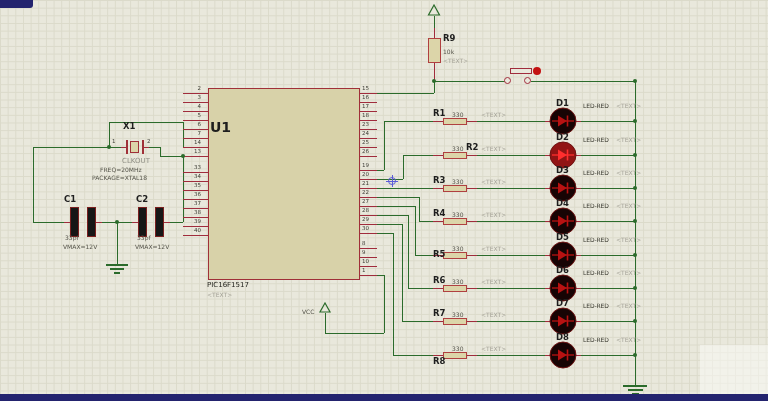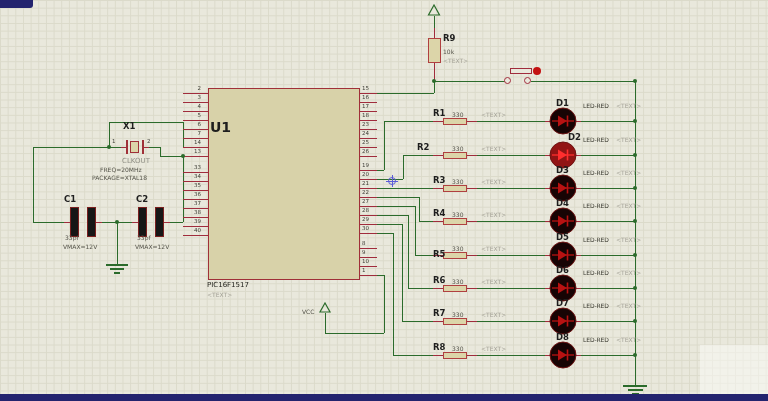--- a/index.html
+++ b/index.html
@@ -212,30 +212,30 @@
       <div class="w" style="left:403px;top:155px;width:1px;height:24px;background:#2b6b2b;"></div>
       <div class="w" style="left:403px;top:155px;width:30px;height:1px;background:#2b6b2b;"></div>
       <div class="w" style="left:433px;top:155px;width:10px;height:1px;background:#a02c3c;"></div>
       <div class="w" style="left:467px;top:155px;width:10px;height:1px;background:#a02c3c;"></div>
       <div class="w" style="left:477px;top:155px;width:68px;height:1px;background:#2b6b2b;"></div>
       <div class="w" style="left:545px;top:155px;width:5px;height:1px;background:#a02c3c;"></div>
       <div class="w" style="left:576px;top:155px;width:5px;height:1px;background:#a02c3c;"></div>
       <div class="w" style="left:581px;top:155px;width:54px;height:1px;background:#2b6b2b;"></div>
       <div style="position:absolute;left:633px;top:153px;width:4px;height:4px;border-radius:50%;background:#2b6b2b;"></div>
       <div class="res-h" style="left:443px;top:151.5px;"></div>
-      <div class="txt ref" style="left:417px;top:143px;">R2</div>
+      <div class="txt ref" style="left:455px;top:143px;padding-left:11px;">R2</div>
       <div class="txt val" style="left:452px;top:146px;">330</div>
       <div class="txt ph" style="left:481px;top:146px;">&lt;TEXT&gt;</div>
       <svg width="28" height="28" class="abs" style="left:549px;top:141px;">
         <circle cx="14" cy="14" r="13" fill="#911414" stroke="#6e1212" stroke-width="1"></circle>
         <line x1="3" y1="14" x2="25" y2="14" stroke="#ff2e2e" stroke-width="1.3"></line>
         <polygon points="9,8.5 9,19.5 18,14" fill="#ff2e2e"></polygon>
         <line x1="18.5" y1="8.5" x2="18.5" y2="19.5" stroke="#ff2e2e" stroke-width="1.6"></line>
       </svg>
-      <div class="txt ref" style="left:568px;top:133px;">D2</div>
+      <div class="txt ref" style="left:556px;top:133px;">D2</div>
       <div class="txt pin-label" style="left: 583px; top: 137px; font-size: 6px;">LED-RED</div>
       <div class="txt ph" style="left:616px;top:137px;">&lt;TEXT&gt;</div>
       <div class="w" style="left:377px;top:188px;width:56px;height:1px;background:#2b6b2b;"></div>
       <div class="w" style="left:433px;top:188px;width:10px;height:1px;background:#a02c3c;"></div>
       <div class="w" style="left:467px;top:188px;width:10px;height:1px;background:#a02c3c;"></div>
       <div class="w" style="left:477px;top:188px;width:68px;height:1px;background:#2b6b2b;"></div>
       <div class="w" style="left:545px;top:188px;width:5px;height:1px;background:#a02c3c;"></div>
       <div class="w" style="left:576px;top:188px;width:5px;height:1px;background:#a02c3c;"></div>
       <div class="w" style="left:581px;top:188px;width:54px;height:1px;background:#2b6b2b;"></div>
       <div style="position:absolute;left:633px;top:186px;width:4px;height:4px;border-radius:50%;background:#2b6b2b;"></div>
@@ -348,21 +348,21 @@
       <div class="w" style="left:393px;top:233px;width:1px;height:122px;background:#2b6b2b;"></div>
       <div class="w" style="left:393px;top:355px;width:40px;height:1px;background:#2b6b2b;"></div>
       <div class="w" style="left:433px;top:355px;width:10px;height:1px;background:#a02c3c;"></div>
       <div class="w" style="left:467px;top:355px;width:10px;height:1px;background:#a02c3c;"></div>
       <div class="w" style="left:477px;top:355px;width:68px;height:1px;background:#2b6b2b;"></div>
       <div class="w" style="left:545px;top:355px;width:5px;height:1px;background:#a02c3c;"></div>
       <div class="w" style="left:576px;top:355px;width:5px;height:1px;background:#a02c3c;"></div>
       <div class="w" style="left:581px;top:355px;width:54px;height:1px;background:#2b6b2b;"></div>
       <div style="position:absolute;left:633px;top:353px;width:4px;height:4px;border-radius:50%;background:#2b6b2b;"></div>
       <div class="res-h" style="left:443px;top:351.5px;"></div>
-      <div class="txt ref" style="left:433px;top:343px;">R8</div>
+      <div class="txt ref" style="left:433px;top:357px;">R8</div>
       <div class="txt val" style="left:452px;top:346px;">330</div>
       <div class="txt ph" style="left:481px;top:346px;">&lt;TEXT&gt;</div>
       <svg width="28" height="28" class="abs" style="left:549px;top:341px;">
         <circle cx="14" cy="14" r="13" fill="#170404" stroke="#6e1212" stroke-width="1"></circle>
         <line x1="3" y1="14" x2="25" y2="14" stroke="#b81212" stroke-width="1.3"></line>
         <polygon points="9,8.5 9,19.5 18,14" fill="#b81212"></polygon>
         <line x1="18.5" y1="8.5" x2="18.5" y2="19.5" stroke="#b81212" stroke-width="1.6"></line>
       </svg>
       <div class="txt ref" style="left:556px;top:333px;">D8</div>
       <div class="txt pin-label" style="left: 583px; top: 337px; font-size: 6px;">LED-RED</div>

